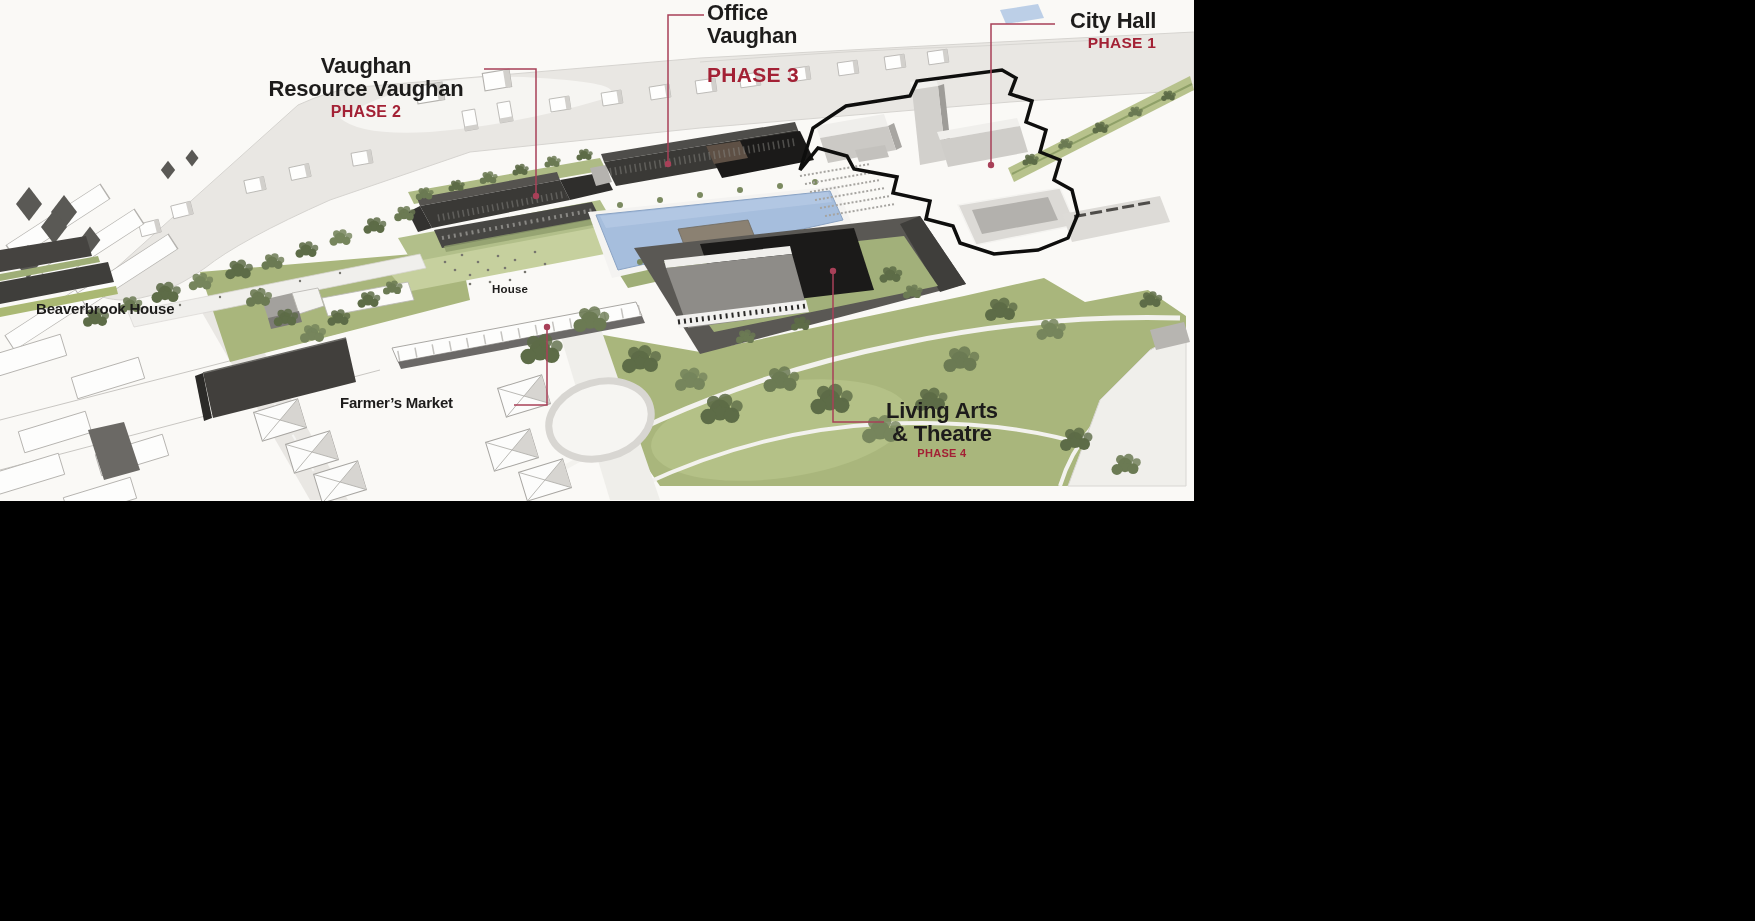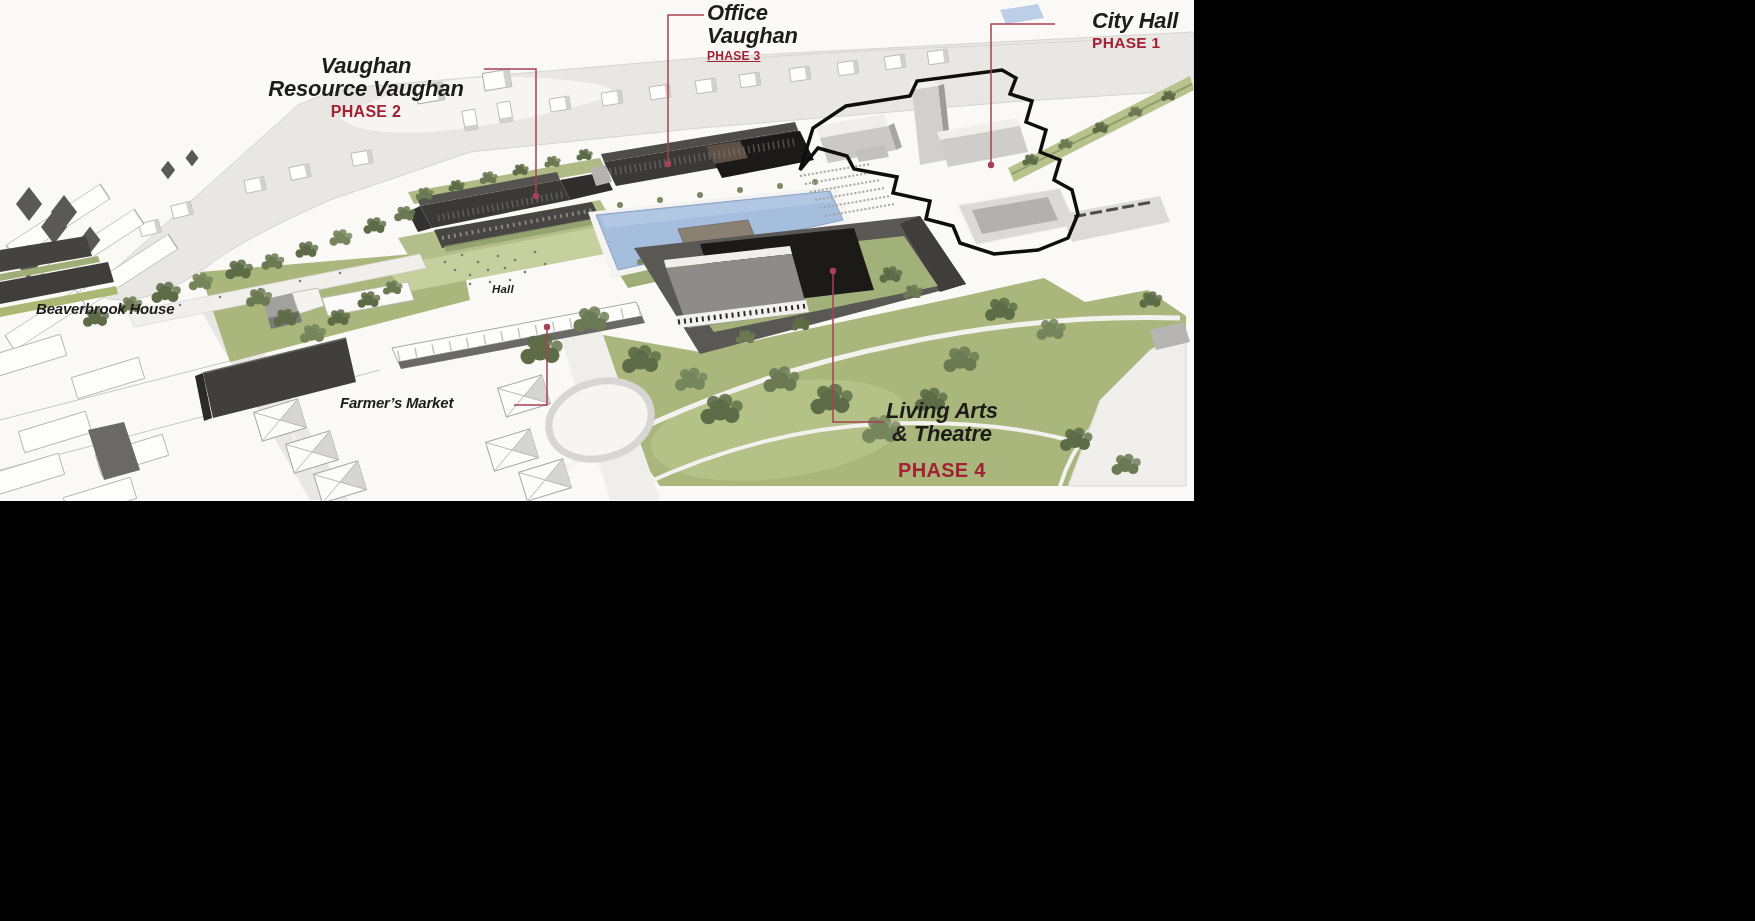--- a/index.html
+++ b/index.html
@@ -1,30 +1,30 @@
 <!DOCTYPE html>
 <html style="--page-bg: #000000; --render-bg: #faf9f6; --label-text: #1d1c1b; --phase-red: #a32135; --leader: #a84058; --road: #e9e7e3; --park-green: #a9b67c; --tree-green: #5d6c47; --pool-blue: #a6bedd; --dark-building: #3a3936; --black-roof: #1b1a19; --gray-building: #d2d0cc; --outline-black: #0e0e0d;"><head>
 <meta charset="utf-8">
 <style>
   html,body{margin:0;padding:0;background:#000;}
   .stage{position:relative;width:1755px;height:921px;background:var(--page-bg,#000);overflow:hidden;}
   .render{position:absolute;left:0;top:0;width:1194px;height:501px;background:var(--render-bg,#faf9f6);}
   .render svg{position:absolute;left:0;top:0;display:block;}
   .lbl{position:absolute;font-family:"Liberation Sans","DejaVu Sans",sans-serif;font-weight:700;
        color:var(--label-text,#1d1c1b);letter-spacing:-0.2px;white-space:nowrap;z-index:5;}
-  .lbl .ln{display:block;font-style:italic;}
+  .lbl .ln{display:block;}
   .lbl .phase{display:block;color:var(--phase-red,#a32135);letter-spacing:0.3px;}
   #lbl-vaughan{left:255px;top:54px;width:222px;text-align:center;font-size:22px;line-height:23px;}
   #lbl-vaughan .phase{font-size:16px;line-height:17px;margin-top:3px;}
   #lbl-office{left:707px;top:1px;font-size:22px;line-height:23px;}
-  #lbl-office .phase{font-size:12px;line-height:17px;margin-top:1px;text-decoration:underline;}
-  #lbl-cityhall{left:1092px;top:9px;font-size:22px;line-height:23px;}
+  #lbl-office .phase{font-size:21px;line-height:17px;margin-top:19px;}
+  #lbl-cityhall{left:1070px;top:9px;font-size:22px;line-height:23px;text-align:right;}
   #lbl-cityhall .phase{font-size:15.5px;line-height:17px;margin-top:2px;}
   #lbl-livingarts{left:886px;top:399px;font-size:22px;line-height:23px;text-align:center;}
-  #lbl-livingarts .phase{font-size:20px;line-height:17px;margin-top:17px;}
+  #lbl-livingarts .phase{font-size:11px;line-height:17px;margin-top:0;}
   #lbl-beaverbrook{left:20px;top:301px;font-size:15px;line-height:16px;margin-left:16px;}
   #lbl-farmersmarket{left:340px;top:391px;font-size:15px;line-height:23px;}
   #lbl-allee{left:492px;top:283px;font-size:11.5px;line-height:12px;letter-spacing:0.2px;}
   .leader{stroke:var(--leader,#a84058);stroke-width:1.5;fill:none;}
   .leader-dot{fill:var(--leader,#a84058);stroke:none;}
   .road{fill:var(--road,#e9e7e3);}
   .park{fill:var(--park-green,#a9b67c);}
   .pool{fill:var(--pool-blue,#a6bedd);}
   .dark-bldg{fill:var(--dark-building,#3a3936);}
   .black-roof{fill:var(--black-roof,#1b1a19);}
@@ -361,17 +361,17 @@
       <span class="ln">&amp; Theatre</span>
       <span class="phase">PHASE 4</span>
     </div>
     <div class="lbl" id="lbl-beaverbrook">
       <span class="ln">Beaverbrook House</span>
     </div>
     <div class="lbl" id="lbl-farmersmarket">
       <span class="ln">Farmer’s Market</span>
     </div>
     <div class="lbl" id="lbl-allee">
-      <span class="ln">Hall</span>
+      <span class="ln">House</span>
     </div>
 
   </div>
 </div>
 
 </body></html>

